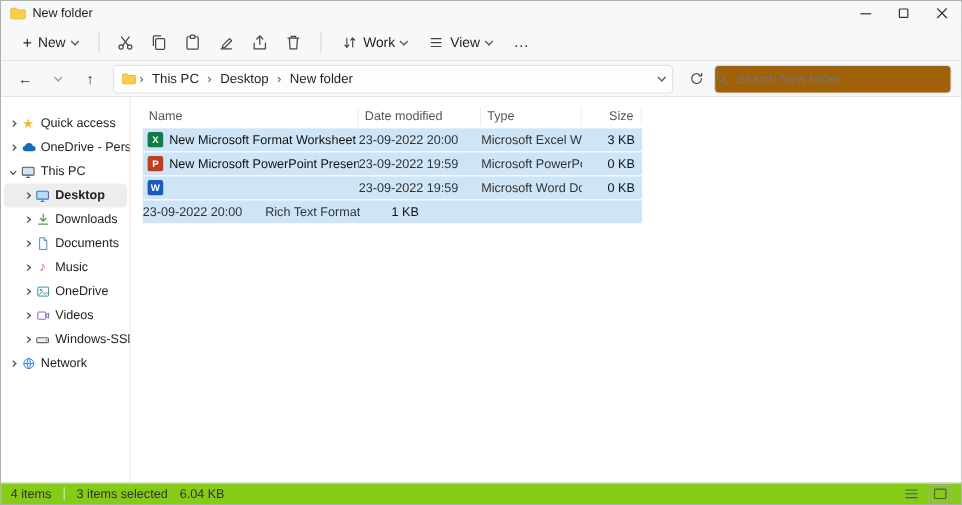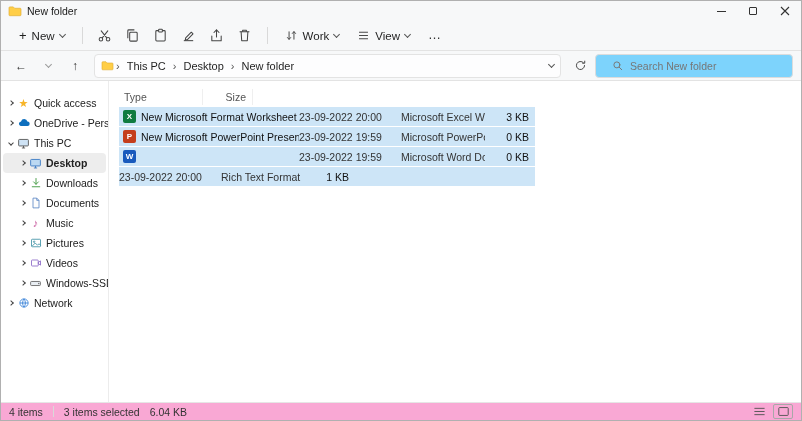--- a/index.html
+++ b/index.html
@@ -26,21 +26,21 @@
   .more { font-size:13px; letter-spacing:1px; color:#333; padding-bottom:6px; }
 
   
   .addressbar { height:30px; flex:0 0 auto; background:#f7f8f9; border-bottom:1px solid #e3e3e3; display:flex; align-items:center; padding:0 8px; gap:3px; }
   .nav-btn { width:24px; height:24px; border:none; background:transparent; font-size:12px; color:#333; display:flex; align-items:center; justify-content:center; border-radius:4px; }
   .nav-btn.dis { color:#9a9a9a; }
   .crumbbar { flex:1; height:24px; background:#fdfdfe; border:1px solid #e3e3e3; border-radius:4px; display:flex; align-items:center; padding:0 6px; gap:1px; margin:0 4px; min-width:0; }
   .crumb { font-size:11px; color:#1f1f1f; padding:2px 5px; border-radius:3px; white-space:nowrap; }
   .crumb-sep { font-size:11px; color:#555; padding:0 1px; }
   .crumb-end { margin-left:auto; }
-  .searchbox { width:198px; height:24px; background:#7dd3fc; border:1px solid #dcdcdc; border-radius:4px; display:flex; align-items:center; padding:0 16px; gap:6px; }
+  .searchbox { width:198px; height:24px; background:#a16207; border:1px solid #dcdcdc; border-radius:4px; display:flex; align-items:center; padding:0 0; gap:6px; }
   .searchbox input { border:none; outline:none; flex:1; font-size:10.5px; font-family:inherit; color:#222; background:transparent; min-width:0; }
   .searchbox input::placeholder { color:#767676; }
 
   
   .bodyarea { flex:1; display:flex; min-height:0; background:#fff; }
   .sidebar { width:108px; flex:0 0 auto; border-right:1px solid #ececec; padding-top:12px; overflow:hidden; }
   .side-item { height:20px; display:flex; align-items:center; gap:3px; font-size:10.5px; color:#222; padding-left:6px; white-space:nowrap; border-radius:4px; margin:0 2px; }
   .side-item.lvl1 { padding-left:18px; }
   .side-item.sel { background:#ededed; font-weight:bold; }
   .schev { width:4px; height:4px; border-right:1px solid #444; border-bottom:1px solid #444; display:inline-block; flex:0 0 auto; }
@@ -60,21 +60,21 @@
   .row { display:flex; align-items:center; height:19px; margin-bottom:1px; background:#cde5f7; font-size:10.5px; color:#111; }
   .row .c-name { display:flex; align-items:center; gap:5px; overflow:hidden; white-space:nowrap; padding-left:4px; }
   .row .c-date, .row .c-type { color:#333; }
   .ficon { width:13px; height:13px; border-radius:2px; color:#fff; font-size:8px; font-weight:bold; display:flex; align-items:center; justify-content:center; flex:0 0 auto; }
   .ficon.excel { background:#107c41; }
   .ficon.ppt { background:#c43e1c; }
   .ficon.word { background:#185abd; }
   .ficon.rtf { background:#fff; }
 
   
-  .statusbar { height:18px; flex:0 0 auto; border-top:1px solid #e6e6e6; background:#f9a8d4; display:flex; align-items:center; padding:0 8px; gap:10px; font-size:10.5px; color:#333; }
+  .statusbar { height:18px; flex:0 0 auto; border-top:1px solid #e6e6e6; background:#84cc16; display:flex; align-items:center; padding:0 8px; gap:10px; font-size:10.5px; color:#333; }
   .sb-sep { width:1px; height:11px; background:#d9d9d9; }
   .sb-right { margin-left:auto; display:flex; gap:4px; align-items:center; }
   .sb-view { width:20px; height:15px; display:flex; align-items:center; justify-content:center; border:1px solid transparent; border-radius:2px; background:transparent; }
   .sb-view.active { border-color:#a8a8a8; }
   svg { display:block; }
 </style>
 </head>
 <body>
 
 <div class="window">
@@ -273,21 +273,21 @@
       </div>
       <div class="side-item lvl1">
         <span class="schev r"></span>
         <span class="sicon">
           <svg width="12" height="12" viewBox="0 0 16 16" fill="none" stroke="#3c8fa3" stroke-width="1.1" stroke-linejoin="round">
               <rect x="2" y="3" width="12" height="10" rx="1"></rect>
               <circle cx="5.5" cy="6.3" r="1"></circle>
               <path d="M3 12 l4-4 3 3 2-2 2 2"></path>
             </svg>
         </span>
-        <span>Pictures</span>
+        <span>OneDrive</span>
       </div>
       <div class="side-item lvl1">
         <span class="schev r"></span>
         <span class="sicon">
           <svg width="12" height="12" viewBox="0 0 16 16" fill="none" stroke="#8763c5" stroke-width="1.1" stroke-linejoin="round">
               <rect x="2" y="4" width="9" height="8" rx="1"></rect>
               <path d="M11 7.2 l3-2 v5.6 l-3-2 z"></path>
             </svg>
         </span>
         <span>Videos</span>
@@ -310,20 +310,22 @@
               <path d="M2.5 8 h11 M8 2.5 c2.5 3 2.5 8 0 11 M8 2.5 c-2.5 3 -2.5 8 0 11"></path>
             </svg>
         </span>
         <span>Network</span>
       </div>
     </div>
 
     <div class="main">
       <div class="list">
         <div class="list-header">
+          <div class="c-name">Name</div>
+          <div class="c-date">Date modified</div>
           <div class="c-type">Type</div>
           <div class="c-size">Size</div>
         </div>
 
         <div class="row">
           <div class="c-name">
             <span class="ficon excel">X</span>
             <span>New Microsoft Format Worksheet</span>
           </div>
           <div class="c-date">23-09-2022 20:00</div>

